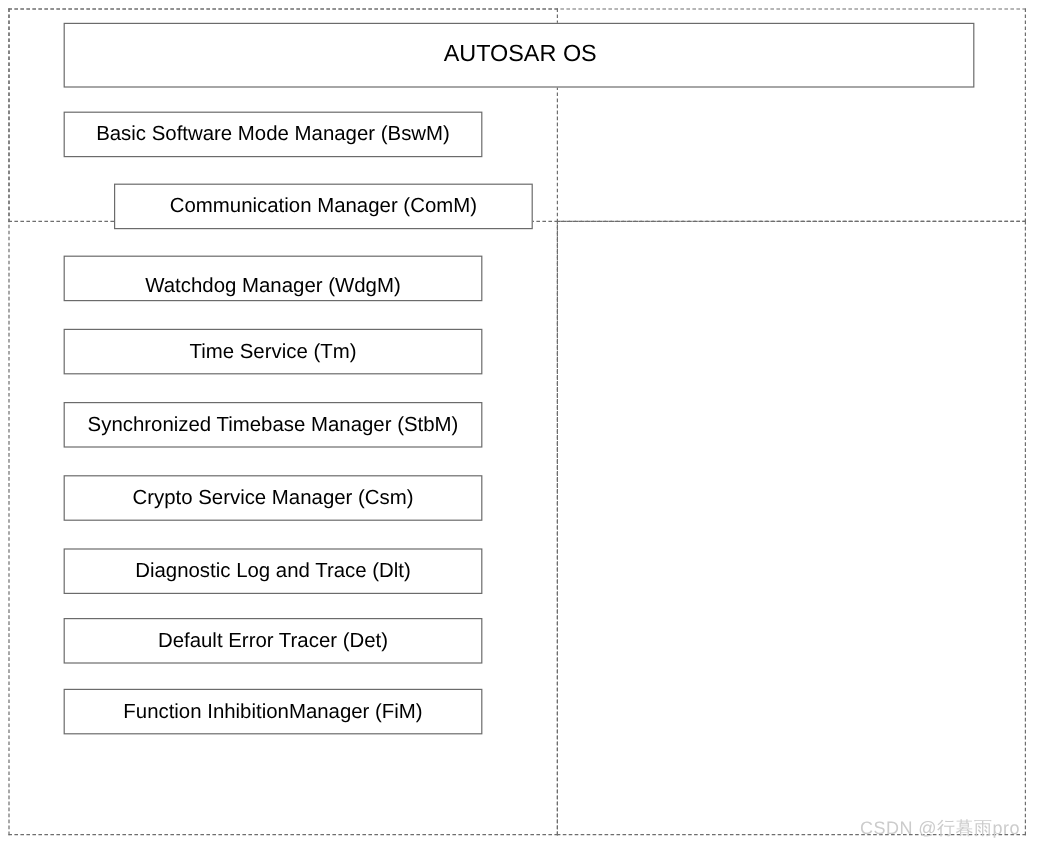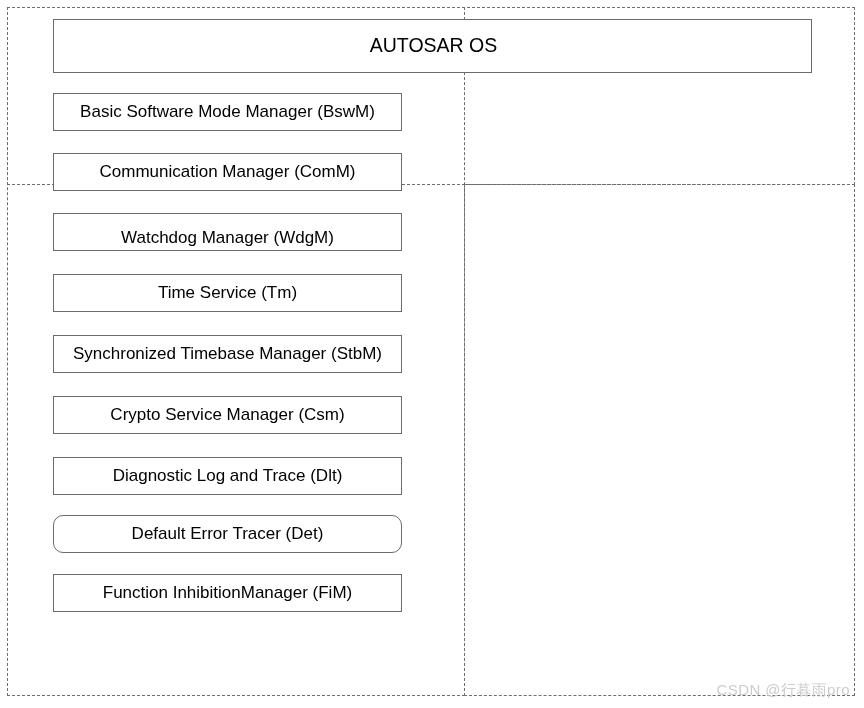--- a/index.html
+++ b/index.html
@@ -94,39 +94,39 @@
   <div class="dashed-region" id="region-bottom"></div>
 
   <div class="module-box" id="box-autosar-os">
     <span class="label">AUTOSAR OS</span>
   </div>
 
 
   <div class="module-box stack-box" style="top:93px;">
     <span class="label">Basic Software Mode Manager (BswM)</span>
   </div>
-  <div class="module-box stack-box" style="top:153px;">
+  <div class="module-box stack-box" style="top:153px;margin-left:42px;">
     <span class="label">Communication Manager (ComM)</span>
   </div>
   <div class="module-box stack-box" style="top:213px;align-items:flex-end;">
     <span class="label">Watchdog Manager (WdgM)</span>
   </div>
   <div class="module-box stack-box" style="top:274px;">
     <span class="label">Time Service (Tm)</span>
   </div>
   <div class="module-box stack-box" style="top:335px;">
     <span class="label">Synchronized Timebase Manager (StbM)</span>
   </div>
   <div class="module-box stack-box" style="top:396px;">
     <span class="label">Crypto Service Manager (Csm)</span>
   </div>
   <div class="module-box stack-box" style="top:457px;">
     <span class="label">Diagnostic Log and Trace (Dlt)</span>
   </div>
-  <div class="module-box stack-box" style="top:515px;border-radius:10px;">
+  <div class="module-box stack-box" style="top:515px;">
     <span class="label">Default Error Tracer (Det)</span>
   </div>
   <div class="module-box stack-box" style="top:574px;">
     <span class="label">Function InhibitionManager (FiM)</span>
   </div>
 
   <div id="watermark">CSDN @行暮雨pro</div>
 
 </div>
 

